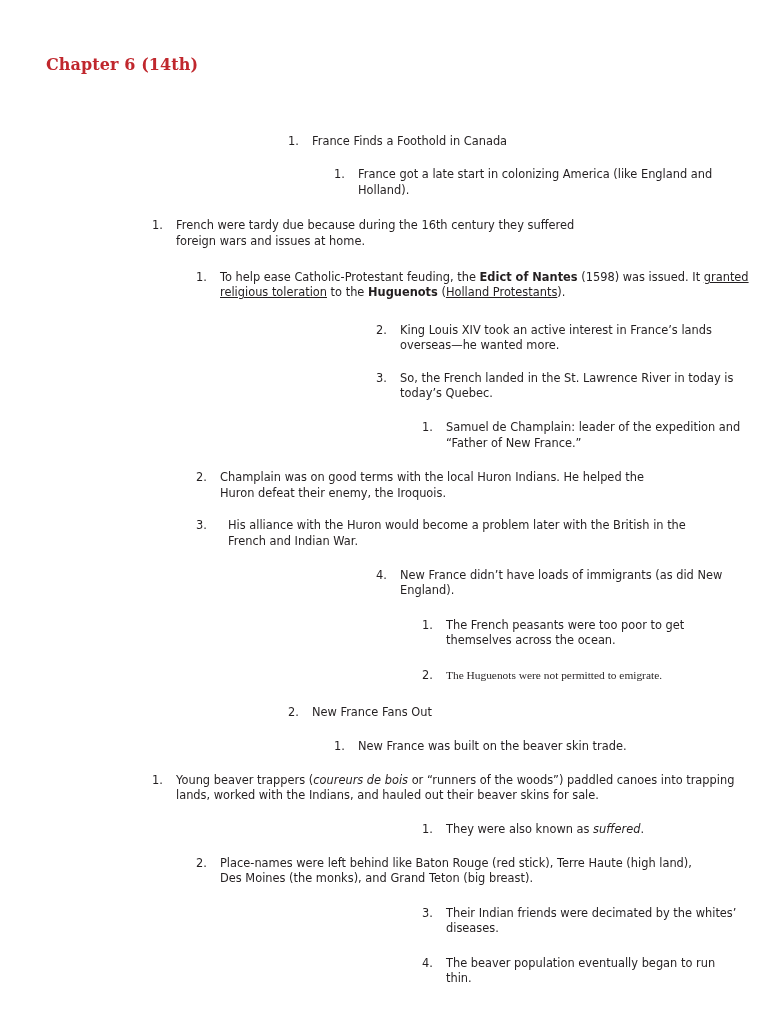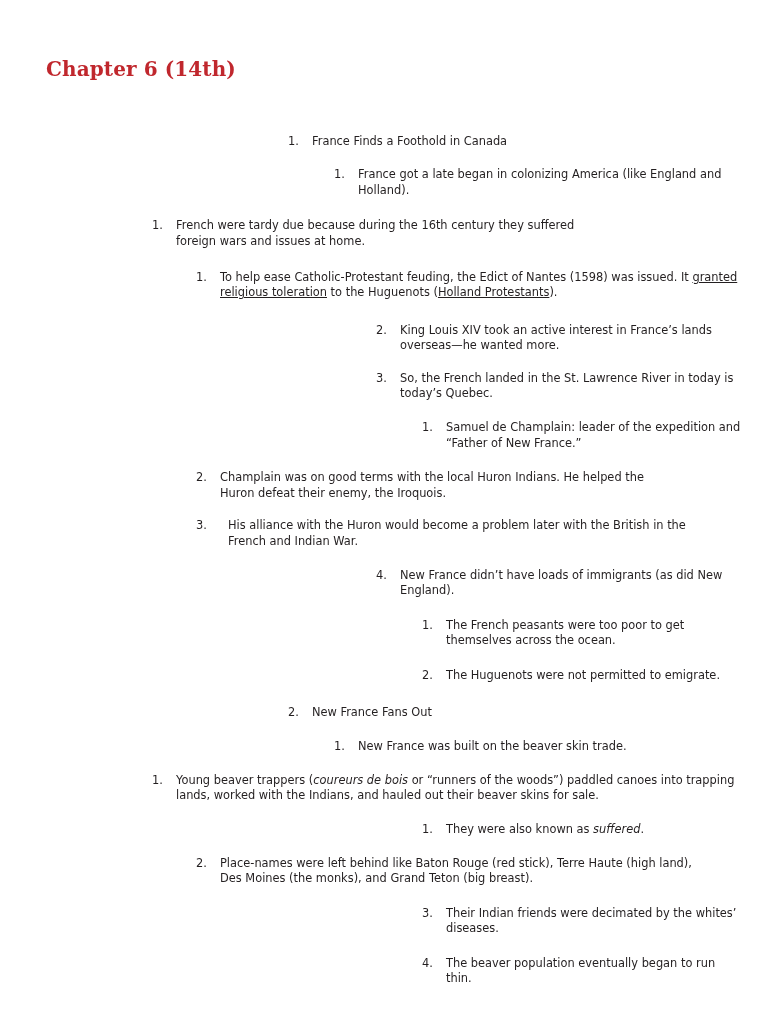--- a/index.html
+++ b/index.html
@@ -24,21 +24,21 @@
     box-sizing: border-box;
     padding: 0;
   }
 
   
   .heading-chapter {
     position: absolute;
     left: 46px;
     top: 44px;
     font-family: "DejaVu Serif", serif;
-    font-size: 20px;
+    font-size: 16px;
     line-height: 1.2;
     letter-spacing: 0.1px;
     white-space: nowrap;
   }
   .heading-title {
     position: absolute;
     left: 46px;
     top: 92px;
     font-family: "DejaVu Serif", serif;
     font-size: 19px;
@@ -72,21 +72,21 @@
     flex: 0 0 auto;
     width: 24px;
     text-align: left;
     font-variant-numeric: tabular-nums;
   }
   .li .body {
     flex: 1 1 auto;
     padding-right: 8px;
   }
 
-  b, strong { font-weight: 400; }
+  b, strong { font-weight: 700; }
   i, em { font-style: italic; }
   u { text-decoration: underline; text-underline-offset: 1px; }
 </style>
 </head>
 <body style="color: rgb(35, 31, 32);">
 
 <div class="page">
 
   <h1 class="heading-chapter" style="color: rgb(192, 39, 45);">Chapter 6 (14th)</h1>
 
@@ -94,21 +94,21 @@
   <div class="outline">
       <div class="li" style="margin-top: 0px; padding-left: 288px;">
         <div class="row" style="width: 464px;">
           <span class="marker">1.</span>
           <span class="body" style="width: 440px;">France Finds a Foothold in Canada</span>
         </div>
       </div>
       <div class="li" style="margin-top: 18px; padding-left: 334px;">
         <div class="row" style="width: 416px;">
           <span class="marker">1.</span>
-          <span class="body" style="width: 392px;">France got a late began in colonizing America (like England and Holland).</span>
+          <span class="body" style="width: 392px;">France got a late start in colonizing America (like England and Holland).</span>
         </div>
       </div>
       <div class="li" style="margin-top: 20px; padding-left: 152px;">
         <div class="row" style="width: 444px;">
           <span class="marker">1.</span>
           <span class="body" style="width: 420px;">French were tardy due because during the 16th century they suffered foreign wars and issues at home.</span>
         </div>
       </div>
       <div class="li" style="margin-top: 21px; padding-left: 196px;">
         <div class="row" style="width: 584px;">
@@ -154,21 +154,21 @@
       </div>
       <div class="li" style="margin-top: 19px; padding-left: 422px;">
         <div class="row" style="width: 330px;">
           <span class="marker">1.</span>
           <span class="body" style="width: 306px;">The French peasants were too poor to get themselves across the ocean.</span>
         </div>
       </div>
       <div class="li" style="margin-top: 19px; padding-left: 422px;">
         <div class="row" style="width: 330px;">
           <span class="marker">2.</span>
-          <span class="body" style="width: 306px;">The Huguenots were not permitted to emigrate.</span>
+          <span class="body" style="width: 306px; font-family: Liberation Serif, serif;">The Huguenots were not permitted to emigrate.</span>
         </div>
       </div>
       <div class="li" style="margin-top: 22px; padding-left: 288px;">
         <div class="row" style="width: 464px;">
           <span class="marker">2.</span>
           <span class="body" style="width: 440px;">New France Fans Out</span>
         </div>
       </div>
       <div class="li" style="margin-top: 19px; padding-left: 334px;">
         <div class="row" style="width: 416px;">

